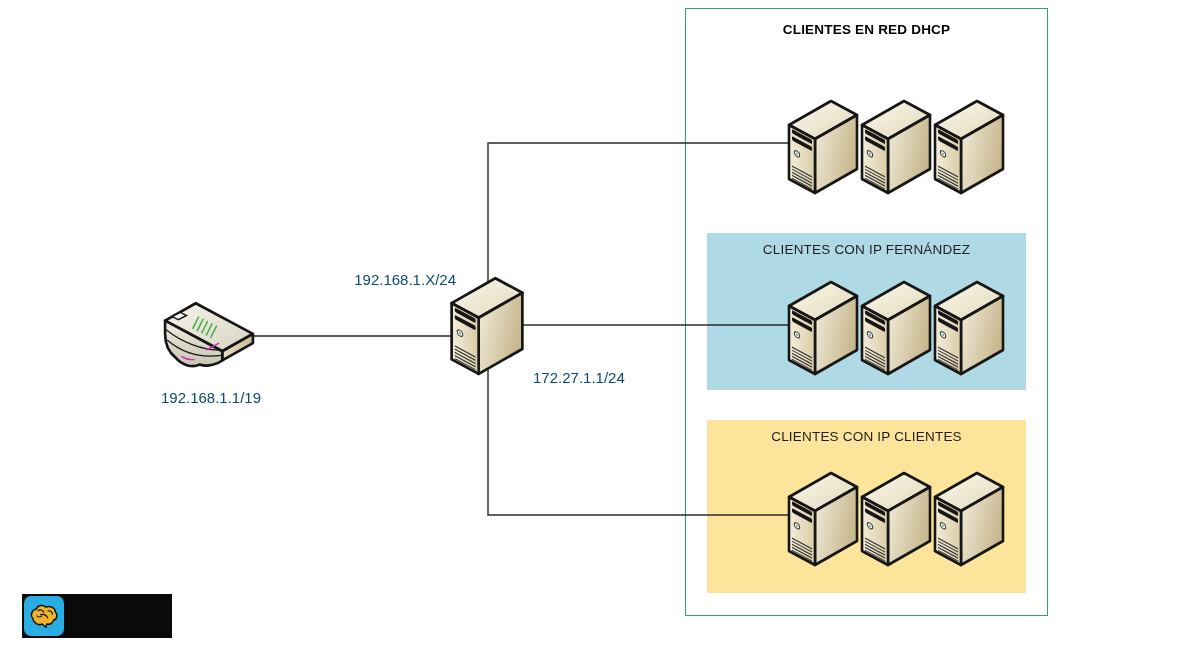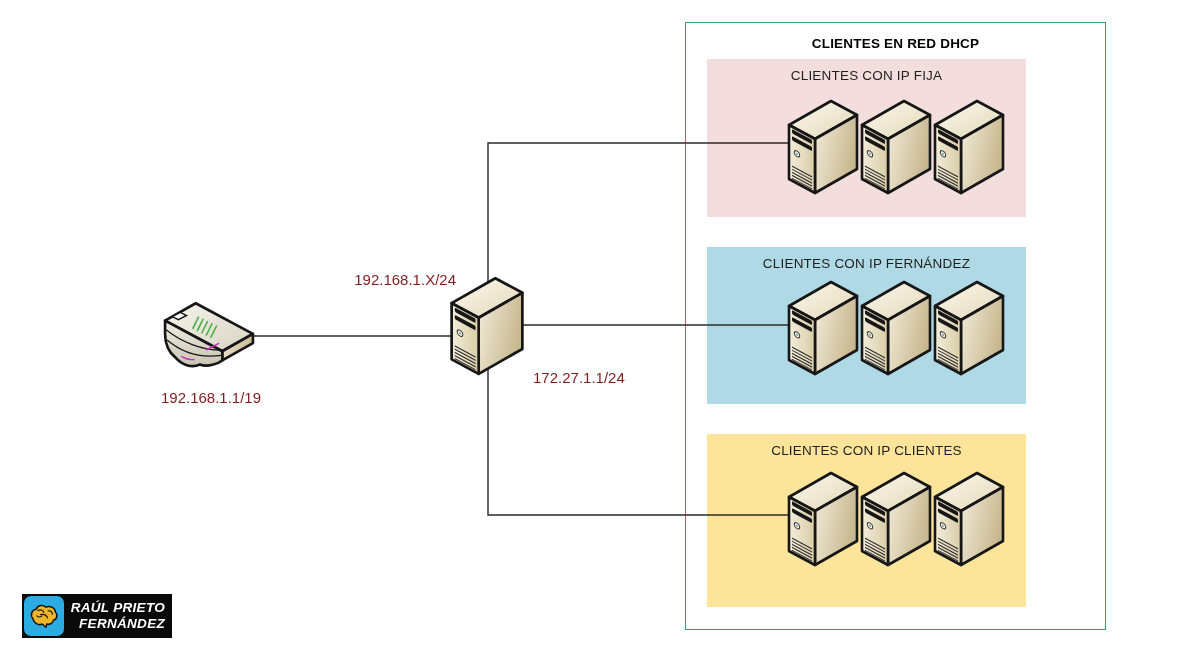--- a/index.html
+++ b/index.html
@@ -5,39 +5,39 @@
   html,body{margin:0;padding:0;background:#ffffff;}
   .stage{
     position:relative;width:1200px;height:650px;background:#ffffff;overflow:hidden;
     font-family:"Liberation Sans", sans-serif;color:#1c1c1c;
   }
   
   .wires{position:absolute;left:0;top:0;width:1200px;height:650px;z-index:2;pointer-events:none;}
   .wires path{fill:none;stroke:#2b2b2b;stroke-width:1.4;}
   
   .groupbox{
-    position:absolute;left:685px;top:22px;width:421px;height:608px;
+    position:absolute;left:685px;top:8px;width:363px;height:608px;
     border:1.5px solid #2fa566;background:#ffffff;box-sizing:border-box;z-index:1;
   }
   .grouptitle{
     position:absolute;left:0;top:13px;width:100%;text-align:center;
     font-size:13.5px;font-weight:700;color:#000;letter-spacing:.2px;
   }
   .section{position:absolute;left:21px;width:319px;box-sizing:border-box;}
   .section .sectlabel{padding-top:9px;text-align:center;font-size:13.5px;color:#1f1f1f;letter-spacing:.2px;}
   .sect-pink{top:36px;height:158px;background:#f3dedd;}
   .sect-blue{top:224px;height:157px;background:#b0d9e6;}
   .sect-yellow{top:411px;height:173px;background:#fce49a;}
   
   .icon{position:absolute;z-index:3;}
   .server{width:72px;height:100px;}
   .dhcp-server{width:76px;height:104px;}
   .router-svg{width:96px;height:80px;}
   
-  .iplabel{position:absolute;z-index:3;font-size:15px;color:#7f1d1d;}
+  .iplabel{position:absolute;z-index:3;font-size:15px;color:#0c4a6e;}
   .lbl-router{left:150px;top:389px;width:122px;text-align:center;}
   .lbl-lan{left:352px;top:271px;width:104px;text-align:right;}
   .lbl-dhcp{left:501px;top:369px;width:110px;text-align:left;margin-left:32px;}
   
   .logo{
     position:absolute;left:22px;top:594px;width:150px;height:44px;z-index:4;
     background:#0a0a0a;display:flex;align-items:center;
   }
   .logo-badge{
     width:40px;height:40px;margin-left:2px;border-radius:7px;background:#2bace2;
@@ -101,23 +101,20 @@
 
   <svg class="wires" viewBox="0 0 1200 650">
     <path d="M250,336 H462"></path>
     <path d="M488,300 V143 H806"></path>
     <path d="M504,325 H806"></path>
     <path d="M488,350 V515 H806"></path>
   </svg>
 
   <div class="groupbox">
     <div class="grouptitle">CLIENTES EN RED DHCP</div>
-    <div class="section sect-pink">
-      <div class="sectlabel">CLIENTES CON IP FIJA</div>
-    </div>
     <div class="section sect-blue">
       <div class="sectlabel">CLIENTES CON IP FERNÁNDEZ</div>
     </div>
     <div class="section sect-yellow">
       <div class="sectlabel">CLIENTES CON IP CLIENTES</div>
     </div>
   </div>
 
   <svg class="icon router-svg" style="left:161px;top:299px;" viewBox="0 0 94 78">
     <g stroke="#161616" stroke-width="2.6" stroke-linejoin="round">
@@ -182,19 +179,15 @@
       <svg width="30" height="27" viewBox="0 0 32 28">
         <path d="M4,16 C1,12 3,7 8,6 C9,2 15,1 18,4 C23,2 28,5 28,9 C31,12 30,17 26,18 C26,21 22,23 19,22 L18,25.5 L14,22 C10,24 5,21 4,16 Z" fill="#f0b429" stroke="#151515" stroke-width="1.6" stroke-linejoin="round"></path>
         <g fill="none" stroke="#151515" stroke-width="1.2">
           <path d="M9,8 C12,6 15,7 16,10"></path>
           <path d="M12,12 C16,11 19,13 20,16"></path>
           <path d="M8,13 C10,15 13,15 14,13"></path>
           <path d="M20,8 C23,7.5 25,9 25,12"></path>
         </g>
       </svg>
     </div>
-    <div class="logo-text">
-      <div>RAÚL PRIETO</div>
-      <div>FERNÁNDEZ</div>
-    </div>
   </div>
 
 </div>
 
 </body></html>

